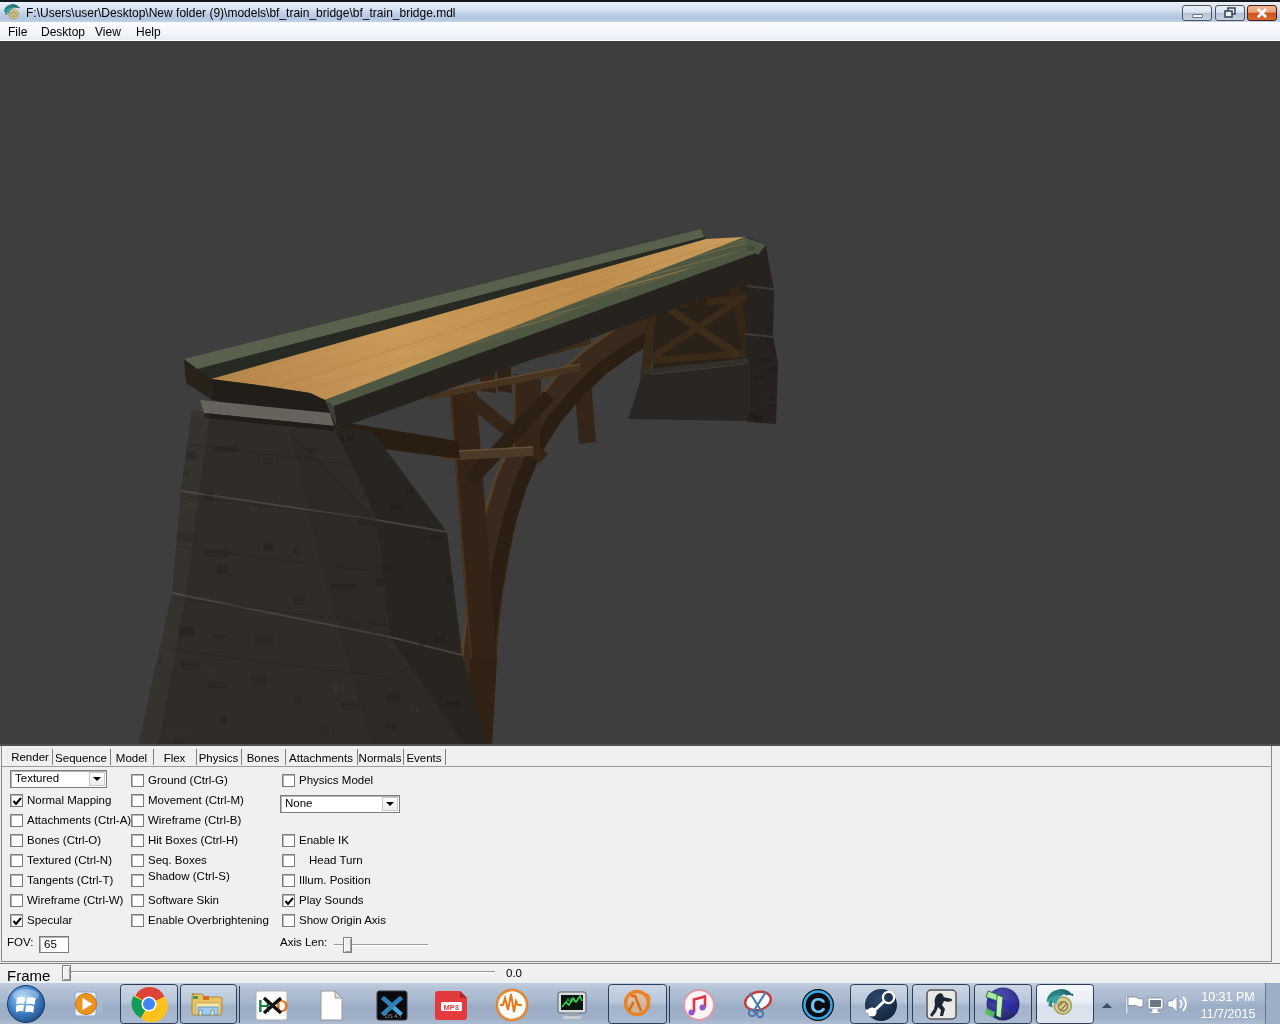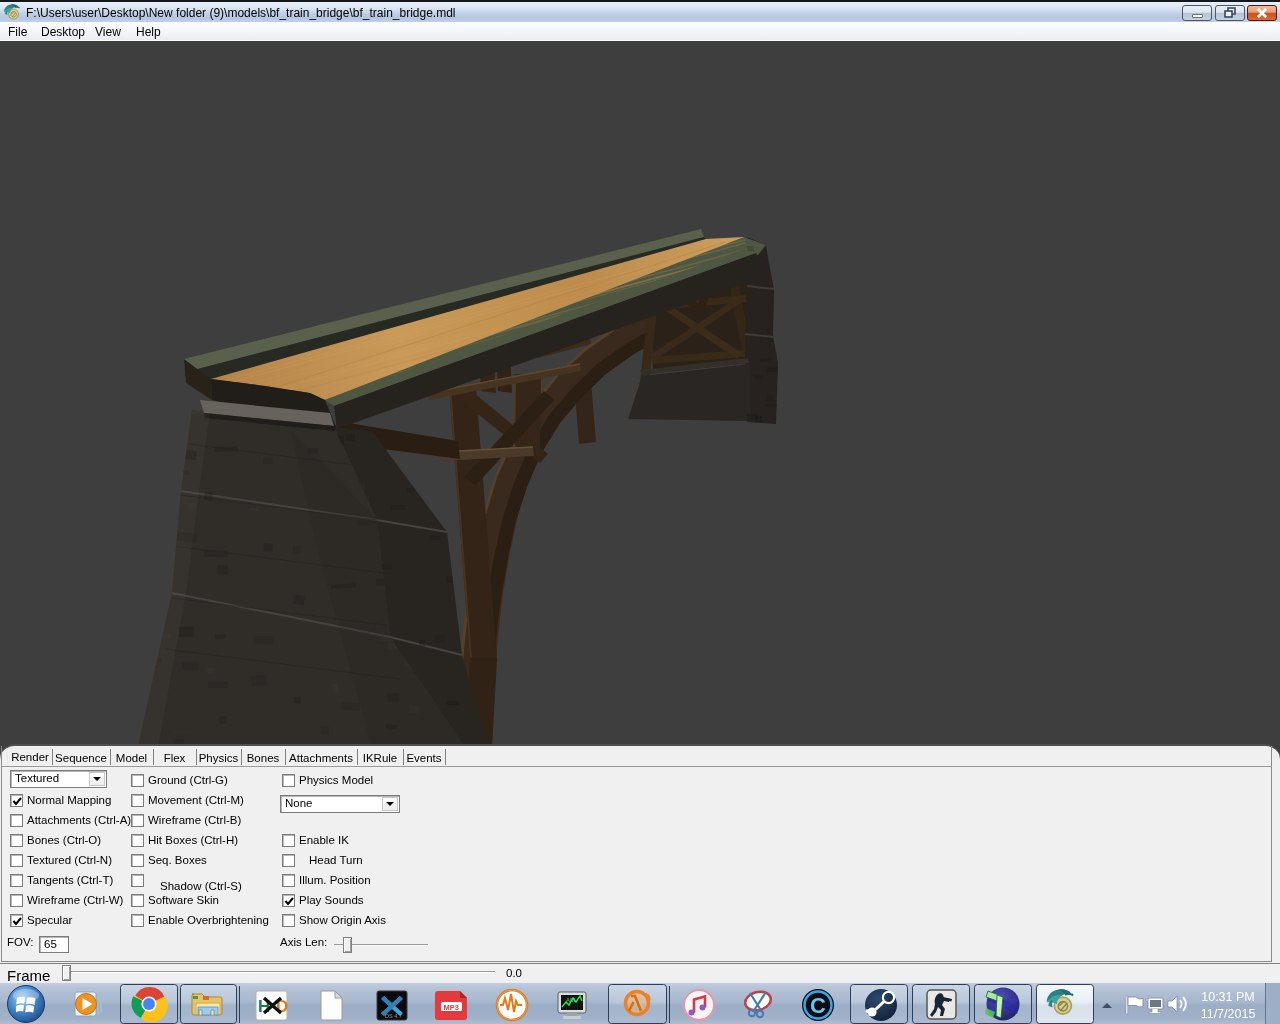--- a/index.html
+++ b/index.html
@@ -19,21 +19,21 @@
   
   #menubar { left:0; top:22px; width:1280px; height:19px;
     background:linear-gradient(#fcfdfe 0%, #f2f5f9 60%, #e9edf3 100%);
     border-bottom:1px solid #fff; }
   .menuitem { top:3px; font-size:12px; color:#000; }
 
   
   #viewport { left:0; top:42px; width:1280px; height:702px; background:#3e3e3e; }
 
   
-  #panel { left:0; top:744px; width:1280px; height:238px; background:#f0f0f0; font-size:11.5px; color:#000; border-top:2px solid #4f4f4f;border-radius:15px; }
+  #panel { left:0; top:744px; width:1280px; height:238px; background:#f0f0f0; font-size:11.5px; color:#000; border-top:2px solid #4f4f4f; }
   .tab { position:absolute; top:4px; height:16px; font-size:11.5px; padding-top:2px; text-align:center; }
   .tabsep { position:absolute; top:3px; width:1px; height:16px; background:#808080; }
   #tabline { left:2px; top:20px; width:1270px; height:1px; background:#9a9a9a; }
 
   .cb { position:absolute; width:13px; height:13px; background:#fff; border:1px solid #7b7b7b; box-shadow: inset 1px 1px 0 #b5b5b5; }
   .cb svg { position:absolute; left:0px; top:0px; }
   .lbl { position:absolute; font-size:11.5px; white-space:nowrap; }
 
   .combo { position:absolute; background:#fff; border:1px solid #7b7b7b; box-shadow: inset 1px 1px 0 #b5b5b5; }
   .combo .txt { position:absolute; left:4px; top:1px; font-size:11.5px; }
@@ -329,21 +329,21 @@
     <div class="tab" style="left:111px; width:41px;">Model</div>
   <div class="tabsep" style="left:153px;"></div>
     <div class="tab" style="left:154px; width:41px;">Flex</div>
   <div class="tabsep" style="left:196px;"></div>
     <div class="tab" style="left:197px; width:43px;">Physics</div>
   <div class="tabsep" style="left:241px;"></div>
     <div class="tab" style="left:242px; width:42px;">Bones</div>
   <div class="tabsep" style="left:285px;"></div>
     <div class="tab" style="left:286px; width:70px;">Attachments</div>
   <div class="tabsep" style="left:357px;"></div>
-    <div class="tab" style="left:358px; width:44px;">IKRule</div>
+    <div class="tab" style="left:358px; width:44px;">Normals</div>
   <div class="tabsep" style="left:403px;"></div>
     <div class="tab" style="left:404px; width:40px;">Events</div>
   <div class="tabsep" style="left:445px;"></div>
   <div class="abs" id="tabline"></div>
 
   <div class="combo" style="left:10px; top:24px; width:97px; height:18px;">
     <span class="txt">Textured</span>
       <div class="btn"></div>
       <div class="arr"></div>
   </div>
@@ -380,21 +380,21 @@
     <span class="lbl" style="left:148px; top:28px;">Ground (Ctrl-G)</span>
   <div class="cb" style="left:131px; top:48px;"></div>
     <span class="lbl" style="left:148px; top:48px;">Movement (Ctrl-M)</span>
   <div class="cb" style="left:131px; top:68px;"></div>
     <span class="lbl" style="left:148px; top:68px;">Wireframe (Ctrl-B)</span>
   <div class="cb" style="left:131px; top:88px;"></div>
     <span class="lbl" style="left:148px; top:88px;">Hit Boxes (Ctrl-H)</span>
   <div class="cb" style="left:131px; top:108px;"></div>
     <span class="lbl" style="left:148px; top:108px;">Seq. Boxes</span>
   <div class="cb" style="left:131px; top:128px;"></div>
-    <span class="lbl" style="left:148px; top:134px;margin-left:12px;">Shadow (Ctrl-S)</span>
+    <span class="lbl" style="left:148px; top:124px;">Shadow (Ctrl-S)</span>
   <div class="cb" style="left:131px; top:148px;"></div>
     <span class="lbl" style="left:148px; top:148px;">Software Skin</span>
   <div class="cb" style="left:131px; top:168px;"></div>
     <span class="lbl" style="left:148px; top:168px;">Enable Overbrightening</span>
 
   <div class="cb" style="left:282px; top:28px;"></div>
     <span class="lbl" style="left:299px; top:28px;">Physics Model</span>
   <div class="cb" style="left:282px; top:88px;"></div>
     <span class="lbl" style="left:299px; top:88px;">Enable IK</span>
   <div class="cb" style="left:282px; top:108px;"></div>

